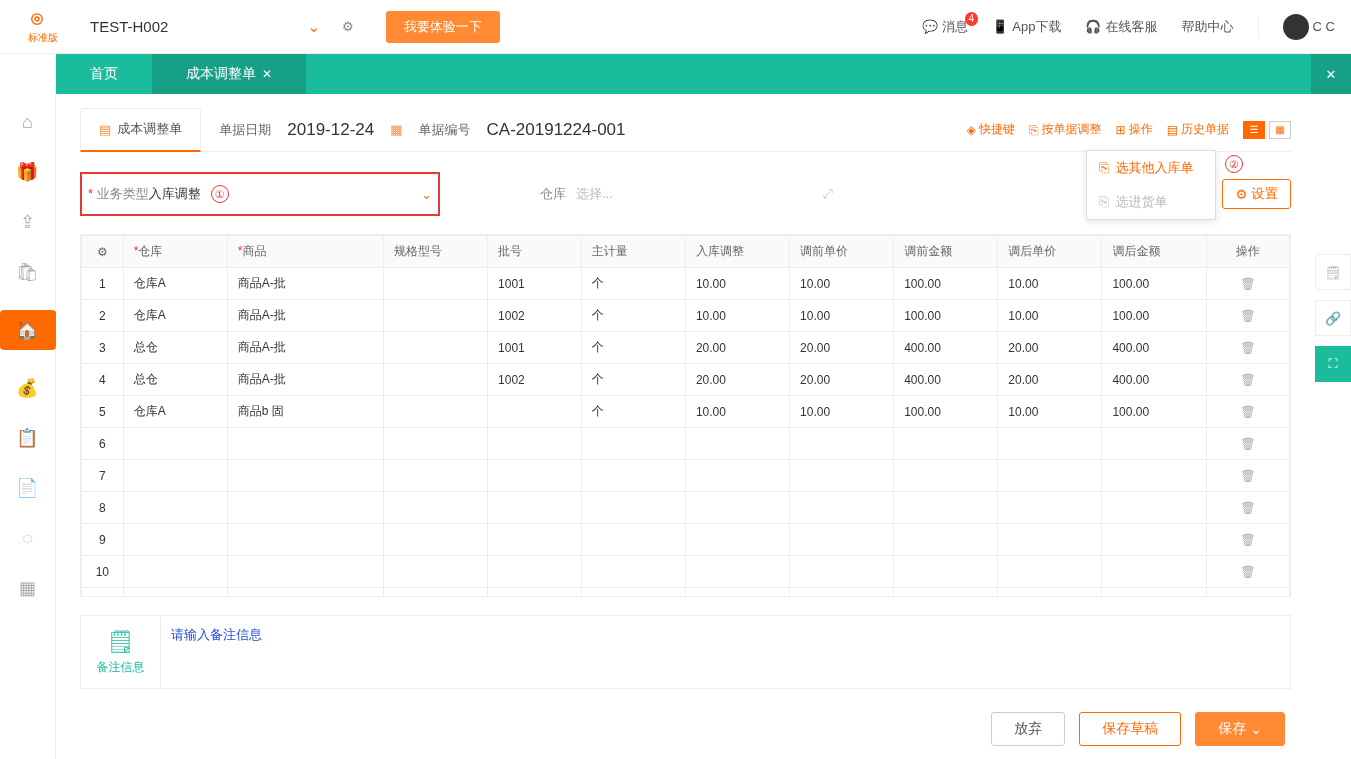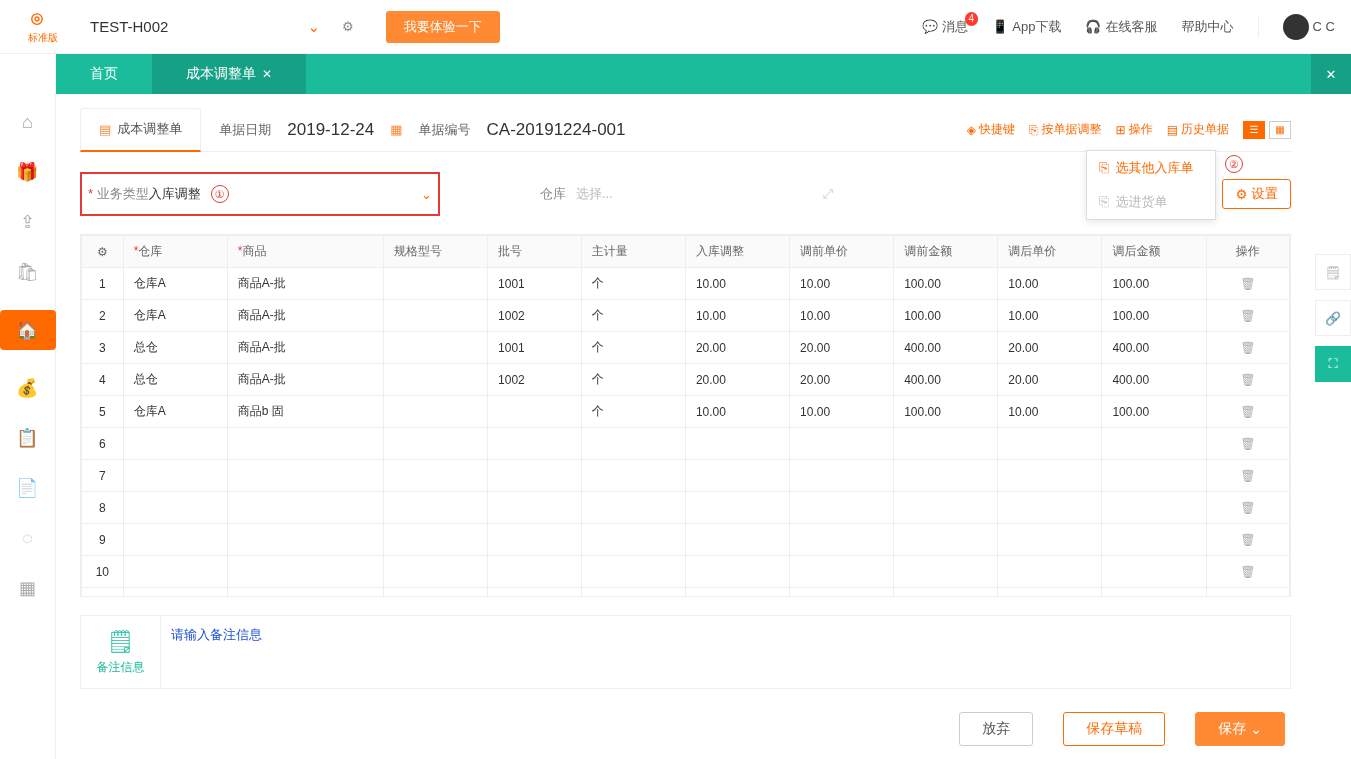--- a/index.html
+++ b/index.html
@@ -79,21 +79,21 @@
 td.op, th.op { text-align:center; width:80px; }
 .del-ico { color:#aaa; }
 
 
 .remark-block { margin-top:18px; border:1px solid #eee; display:flex; height:74px; }
 .remark-label { width:80px; display:flex; flex-direction:column; align-items:center; justify-content:center; gap:4px; color:#1abc9c; border-right:1px solid #eee; font-size:12px; }
 .remark-label .ico { font-size:22px; }
 .remark-input { flex:1; padding:10px; color:#bbb; }
 
 
-.footer { height:60px; display:flex; align-items:center; justify-content:flex-end; gap:30px; padding-right:6px; margin-top:10px; }
+.footer { height:60px; display:flex; align-items:center; justify-content:flex-end; gap:14px; padding-right:6px; margin-top:10px; }
 .btn { height:34px; padding:0 22px; border-radius:3px; font-size:14px; display:flex; align-items:center; gap:4px; }
 .btn-plain { background:#fff; border:1px solid #ccc; color:#555; }
 .btn-outline { background:#fff; border:1px solid #ff6a00; color:#ff6a00; }
 .btn-primary { background:#ff8a33; border:1px solid #ff8a33; color:#fff; }
 </style>
 </head>
 <body>
 
 <div class="top-header">
   <div class="logo-block">

